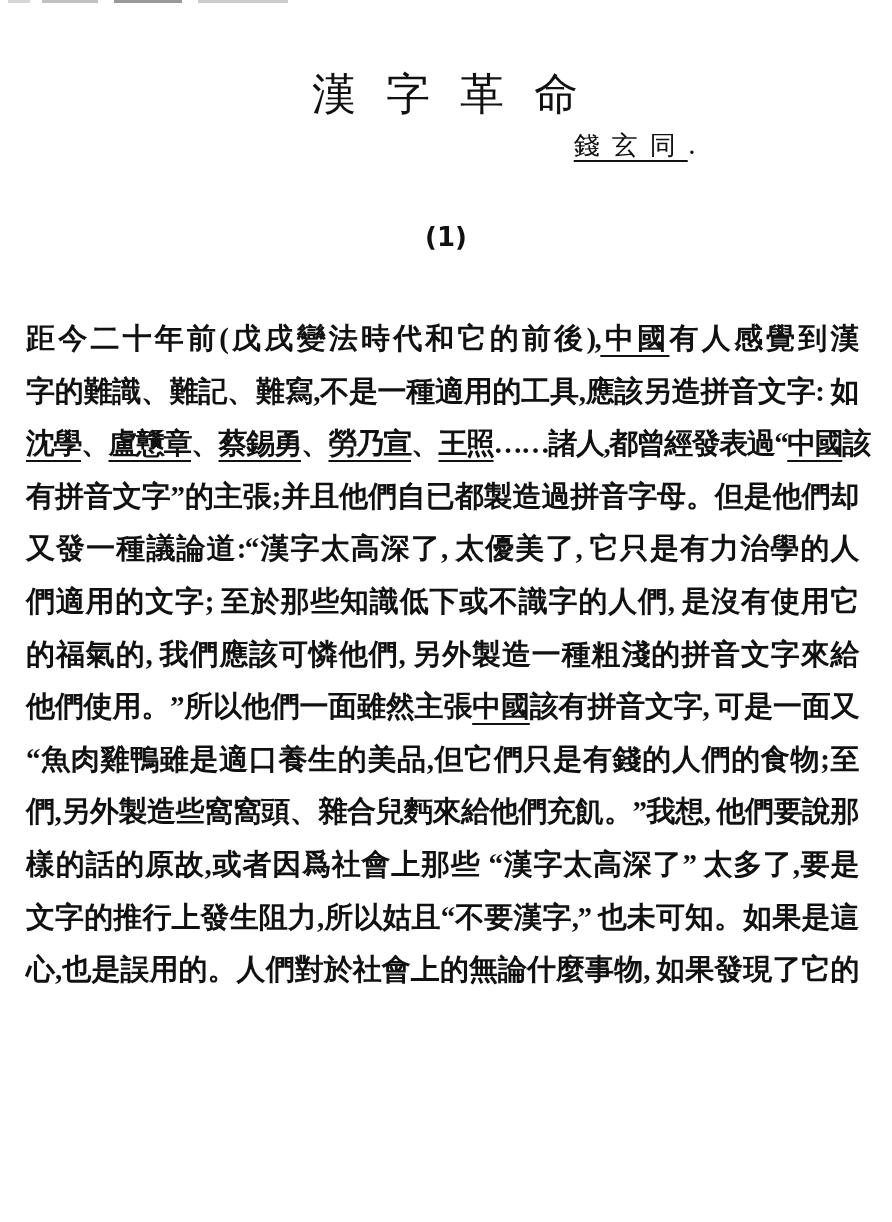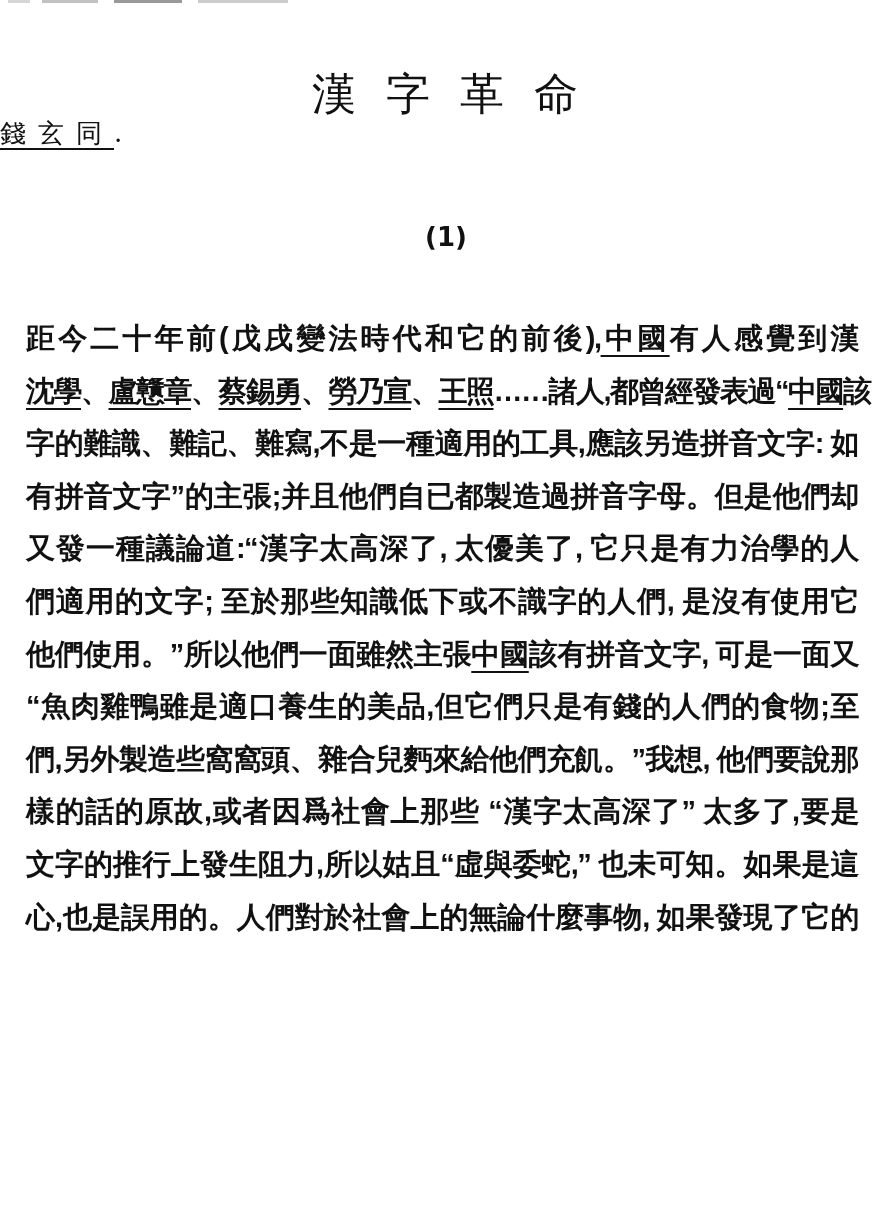--- a/index.html
+++ b/index.html
@@ -13,37 +13,37 @@
       position: absolute; left: 8px; top: 0; width: 280px; height: 3px;
       background: linear-gradient(90deg, #bbb 0 8%, transparent 8% 12%, #999 12% 32%, transparent 32% 38%, #555 38% 62%, transparent 62% 68%, #aaa 68% 100%);
       opacity: .6;
     }
     .title {
       position: absolute; top: 30px; left: 0; width: 892px; text-align: center;
       font-size: 44px; letter-spacing: 30px; font-weight: normal; line-height: 70px;
       padding-left: 28px; box-sizing: border-box;
     }
     .author {
-      position: absolute; top: 116px; left: 0; width: 708px; text-align: left;
+      position: absolute; top: 128px; left: 0; width: 708px; text-align: right;
       font-size: 26px; letter-spacing: 12px; line-height: 34px;
     }
     .author span.name { text-decoration: underline; text-underline-offset: 6px; text-decoration-thickness: 2px; }
     .section {
       position: absolute; top: 220px; left: 0; width: 892px; text-align: center;
       font-size: 26px; font-weight: bold; line-height: 34px;
       font-family: "DejaVu Sans", "Liberation Sans", sans-serif;
     }
     .body {
       position: absolute; top: 316px; left: 26px; width: 832px;
     }
     .line {
       height: 52.6px; line-height: 44px;
       font-size: 29px; font-weight: bold; white-space: nowrap;
       text-align: justify; text-align-last: justify;
-      font-family: Liberation Sans, sans-serif;
+      font-family: Liberation Serif, serif;
       letter-spacing: -1.5px;
     }
     .line.indent { padding-left: 58px; }
     .line.last { text-align-last: left; }
     .u { text-decoration: underline; text-underline-offset: 7px; text-decoration-thickness: 2px; }
   </style>
 </head>
 <body>
 
 <div class="scan-edge"></div>
@@ -51,24 +51,25 @@
 <h1 class="title">漢字革命</h1>
 
 <div class="author">
   <span class="name">錢玄同</span><span>.</span>
 </div>
 
 <div class="section">(1)</div>
 
 <div class="body" id="body">
     <div class="line"><span>距今二十年前(戊戌變法時代和它的前後),</span><span class="u">中國</span><span>有人感覺到漢</span></div>
+    <div class="line"><span>字的難識、難記、難寫,不是一種適用的工具,應該另造拼音文字: 如</span></div>
     <div class="line"><span class="u">沈學</span><span>、</span><span class="u">盧戇章</span><span>、</span><span class="u">蔡錫勇</span><span>、</span><span class="u">勞乃宣</span><span>、</span><span class="u">王照</span><span>……諸人,都曾經發表過“</span><span class="u">中國</span><span>該</span></div>
-    <div class="line"><span>字的難識、難記、難寫,不是一種適用的工具,應該另造拼音文字: 如</span></div>
     <div class="line"><span>有拼音文字”的主張;并且他們自已都製造過拼音字母。但是他們却</span></div>
     <div class="line"><span>又發一種議論道:“漢字太高深了, 太優美了, 它只是有力治學的人</span></div>
     <div class="line"><span>們適用的文字; 至於那些知識低下或不識字的人們, 是沒有使用它</span></div>
+    <div class="line"><span>的福氣的, 我們應該可憐他們, 另外製造一種粗淺的拼音文字來給</span></div>
     <div class="line"><span>他們使用。”所以他們一面雖然主張</span><span class="u">中國</span><span>該有拼音文字, 可是一面又</span></div>
     <div class="line"><span>“魚肉雞鴨雖是適口養生的美品,但它們只是有錢的人們的食物;至</span></div>
     <div class="line"><span>們,另外製造些窩窩頭、雜合兒麪來給他們充飢。”我想, 他們要說那</span></div>
     <div class="line"><span>樣的話的原故,或者因爲社會上那些 “漢字太高深了” 太多了,要是</span></div>
-    <div class="line"><span>文字的推行上發生阻力,所以姑且“虛與委蛇,” 也未可知。如果是這</span></div>
+    <div class="line"><span>文字的推行上發生阻力,所以姑且“不要漢字,” 也未可知。如果是這</span></div>
     <div class="line"><span>心,也是誤用的。人們對於社會上的無論什麼事物, 如果發現了它的</span></div>
   </div>
 
 </body></html>

